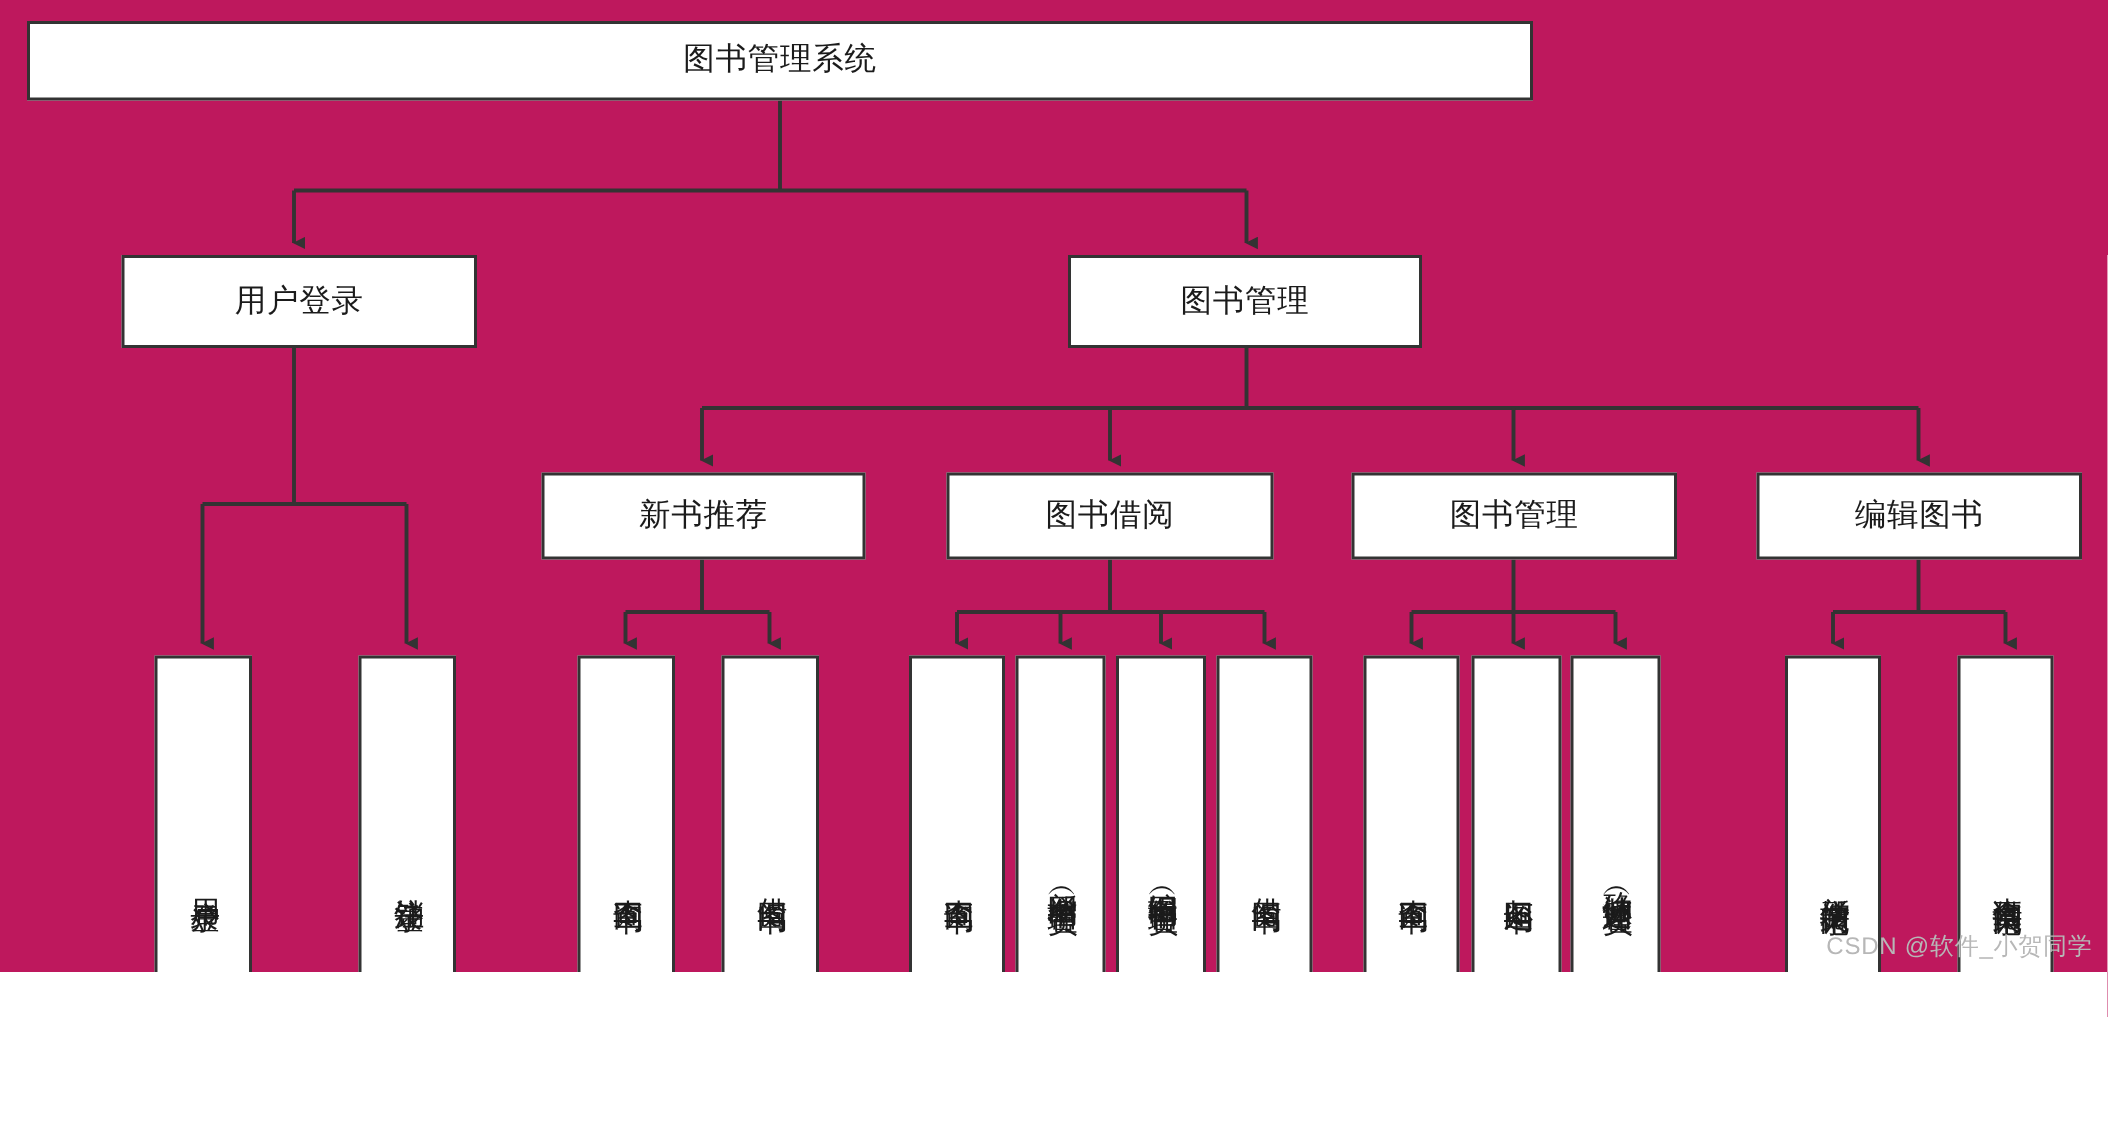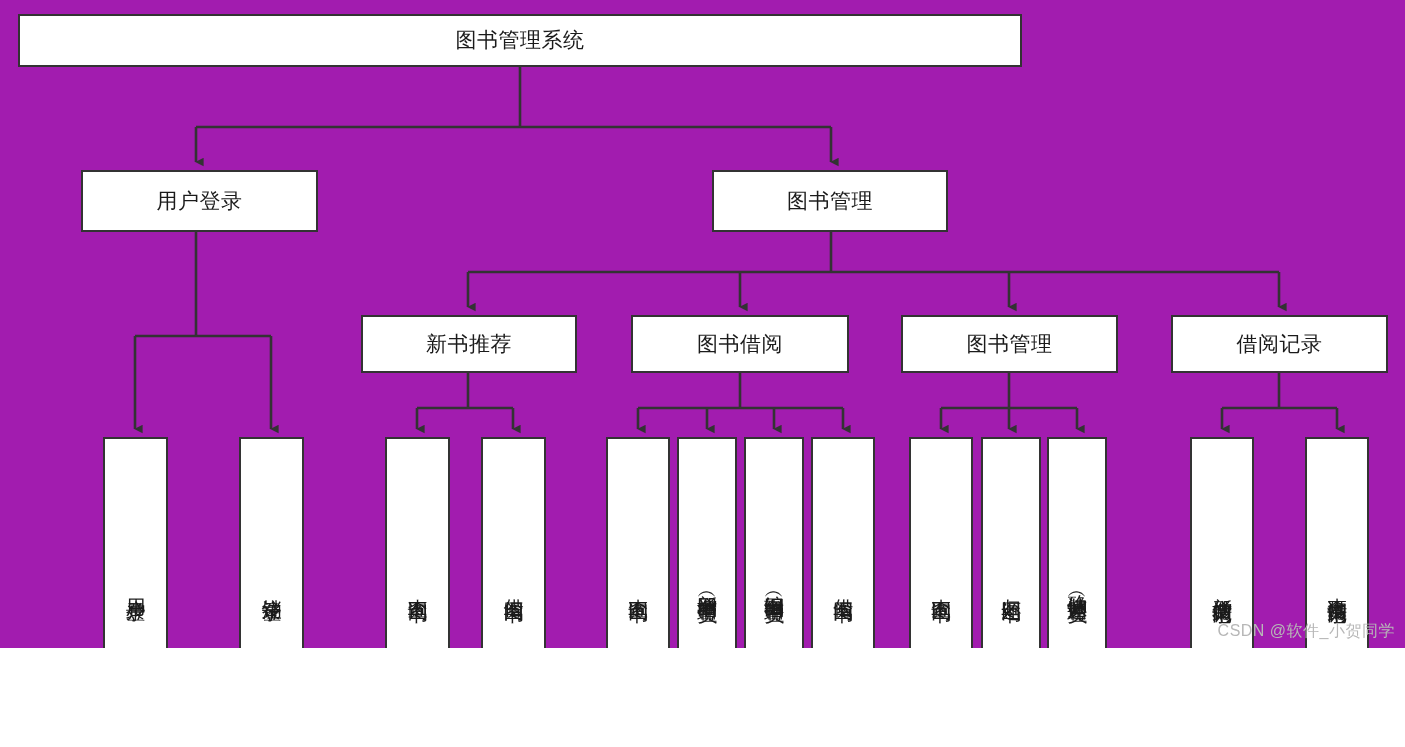--- a/index.html
+++ b/index.html
@@ -8,21 +8,21 @@
     padding: 0;
     background: #ffffff;
   }
   body {
     font-family: "Liberation Sans", "DejaVu Sans", sans-serif;
   }
   #diagram-root {
     position: relative;
     width: 1405px;
     height: 648px;
-    background: #a21caf;
+    background: #be185d;
     overflow: hidden;
   }
   #edge-layer {
     position: absolute;
     left: 0;
     top: 0;
     width: 1405px;
     height: 747px;
   }
   .node {
@@ -143,21 +143,21 @@
 
   <div class="node" style="left:631px; top:315px; width:218px; height:58px;">
     <span class="node-label">图书借阅</span>
   </div>
 
   <div class="node" style="left:901px; top:315px; width:217px; height:58px;">
     <span class="node-label">图书管理</span>
   </div>
 
   <div class="node" style="left:1171px; top:315px; width:217px; height:58px;">
-    <span class="node-label">借阅记录</span>
+    <span class="node-label">编辑图书</span>
   </div>
 
   <div class="node vertical" style="left:103px; top:437px; width:65px; height:298px;">
     <span class="node-label">用户登录</span>
   </div>
 
   <div class="node vertical" style="left:239px; top:437px; width:65px; height:298px;">
     <span class="node-label">注销登录</span>
   </div>
 

